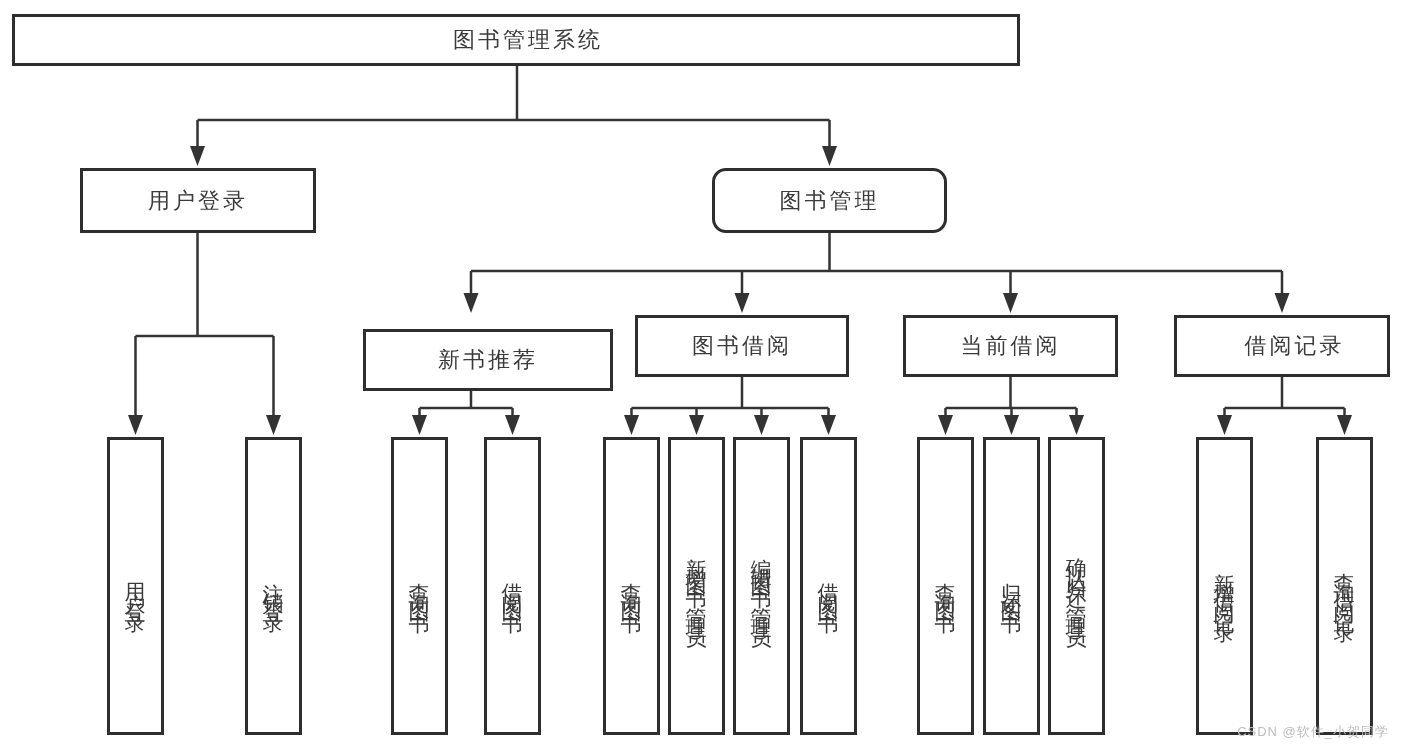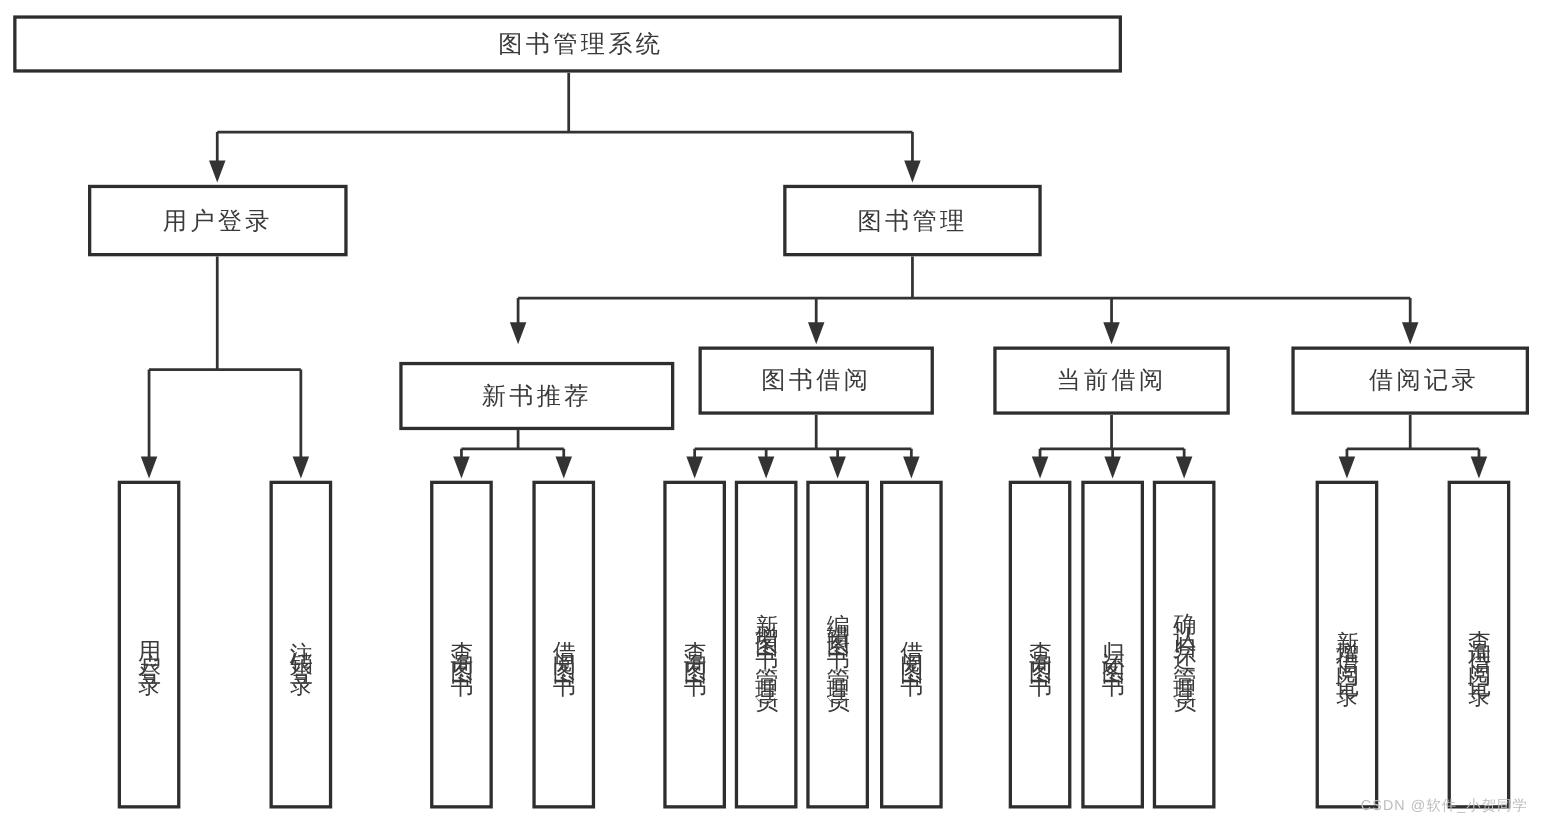--- a/index.html
+++ b/index.html
@@ -103,21 +103,21 @@
       <polygon points="1004,415 1019,415 1011.5,435"></polygon>
       <polygon points="1069,415 1084,415 1076.5,435"></polygon>
       <polygon points="1217,415 1232,415 1224.5,435"></polygon>
       <polygon points="1337,415 1352,415 1344.5,435"></polygon>
     </g>
   </svg>
 
   <div class="node" style="left:12px; top:14px; width:1008px; height:52px;padding-left:24px;">图书管理系统</div>
 
   <div class="node" style="left:80px; top:168px; width:236px; height:65px;">用户登录</div>
-  <div class="node" style="left:712px; top:168px; width:235px; height:65px;">图书管理</div>
+  <div class="node" style="left:712px; top:168px; width:235px; height:65px;border-radius:14px;">图书管理</div>
 
   <div class="node" style="left:363px; top:315px; width:250px; height:62px;margin-top:14px;">新书推荐</div>
   <div class="node" style="left:903px; top:315px; width:215px; height:62px;">当前借阅</div>
   <div class="node" style="left:635px; top:315px; width:214px; height:62px;">图书借阅</div>
   <div class="node" style="left:1174px; top:315px; width:216px; height:62px;padding-left:25px;">借阅记录</div>
 
   <div class="leaf" style="left:107px;">
     <span>用户登录</span>
   </div>
   <div class="leaf" style="left:245px;">

